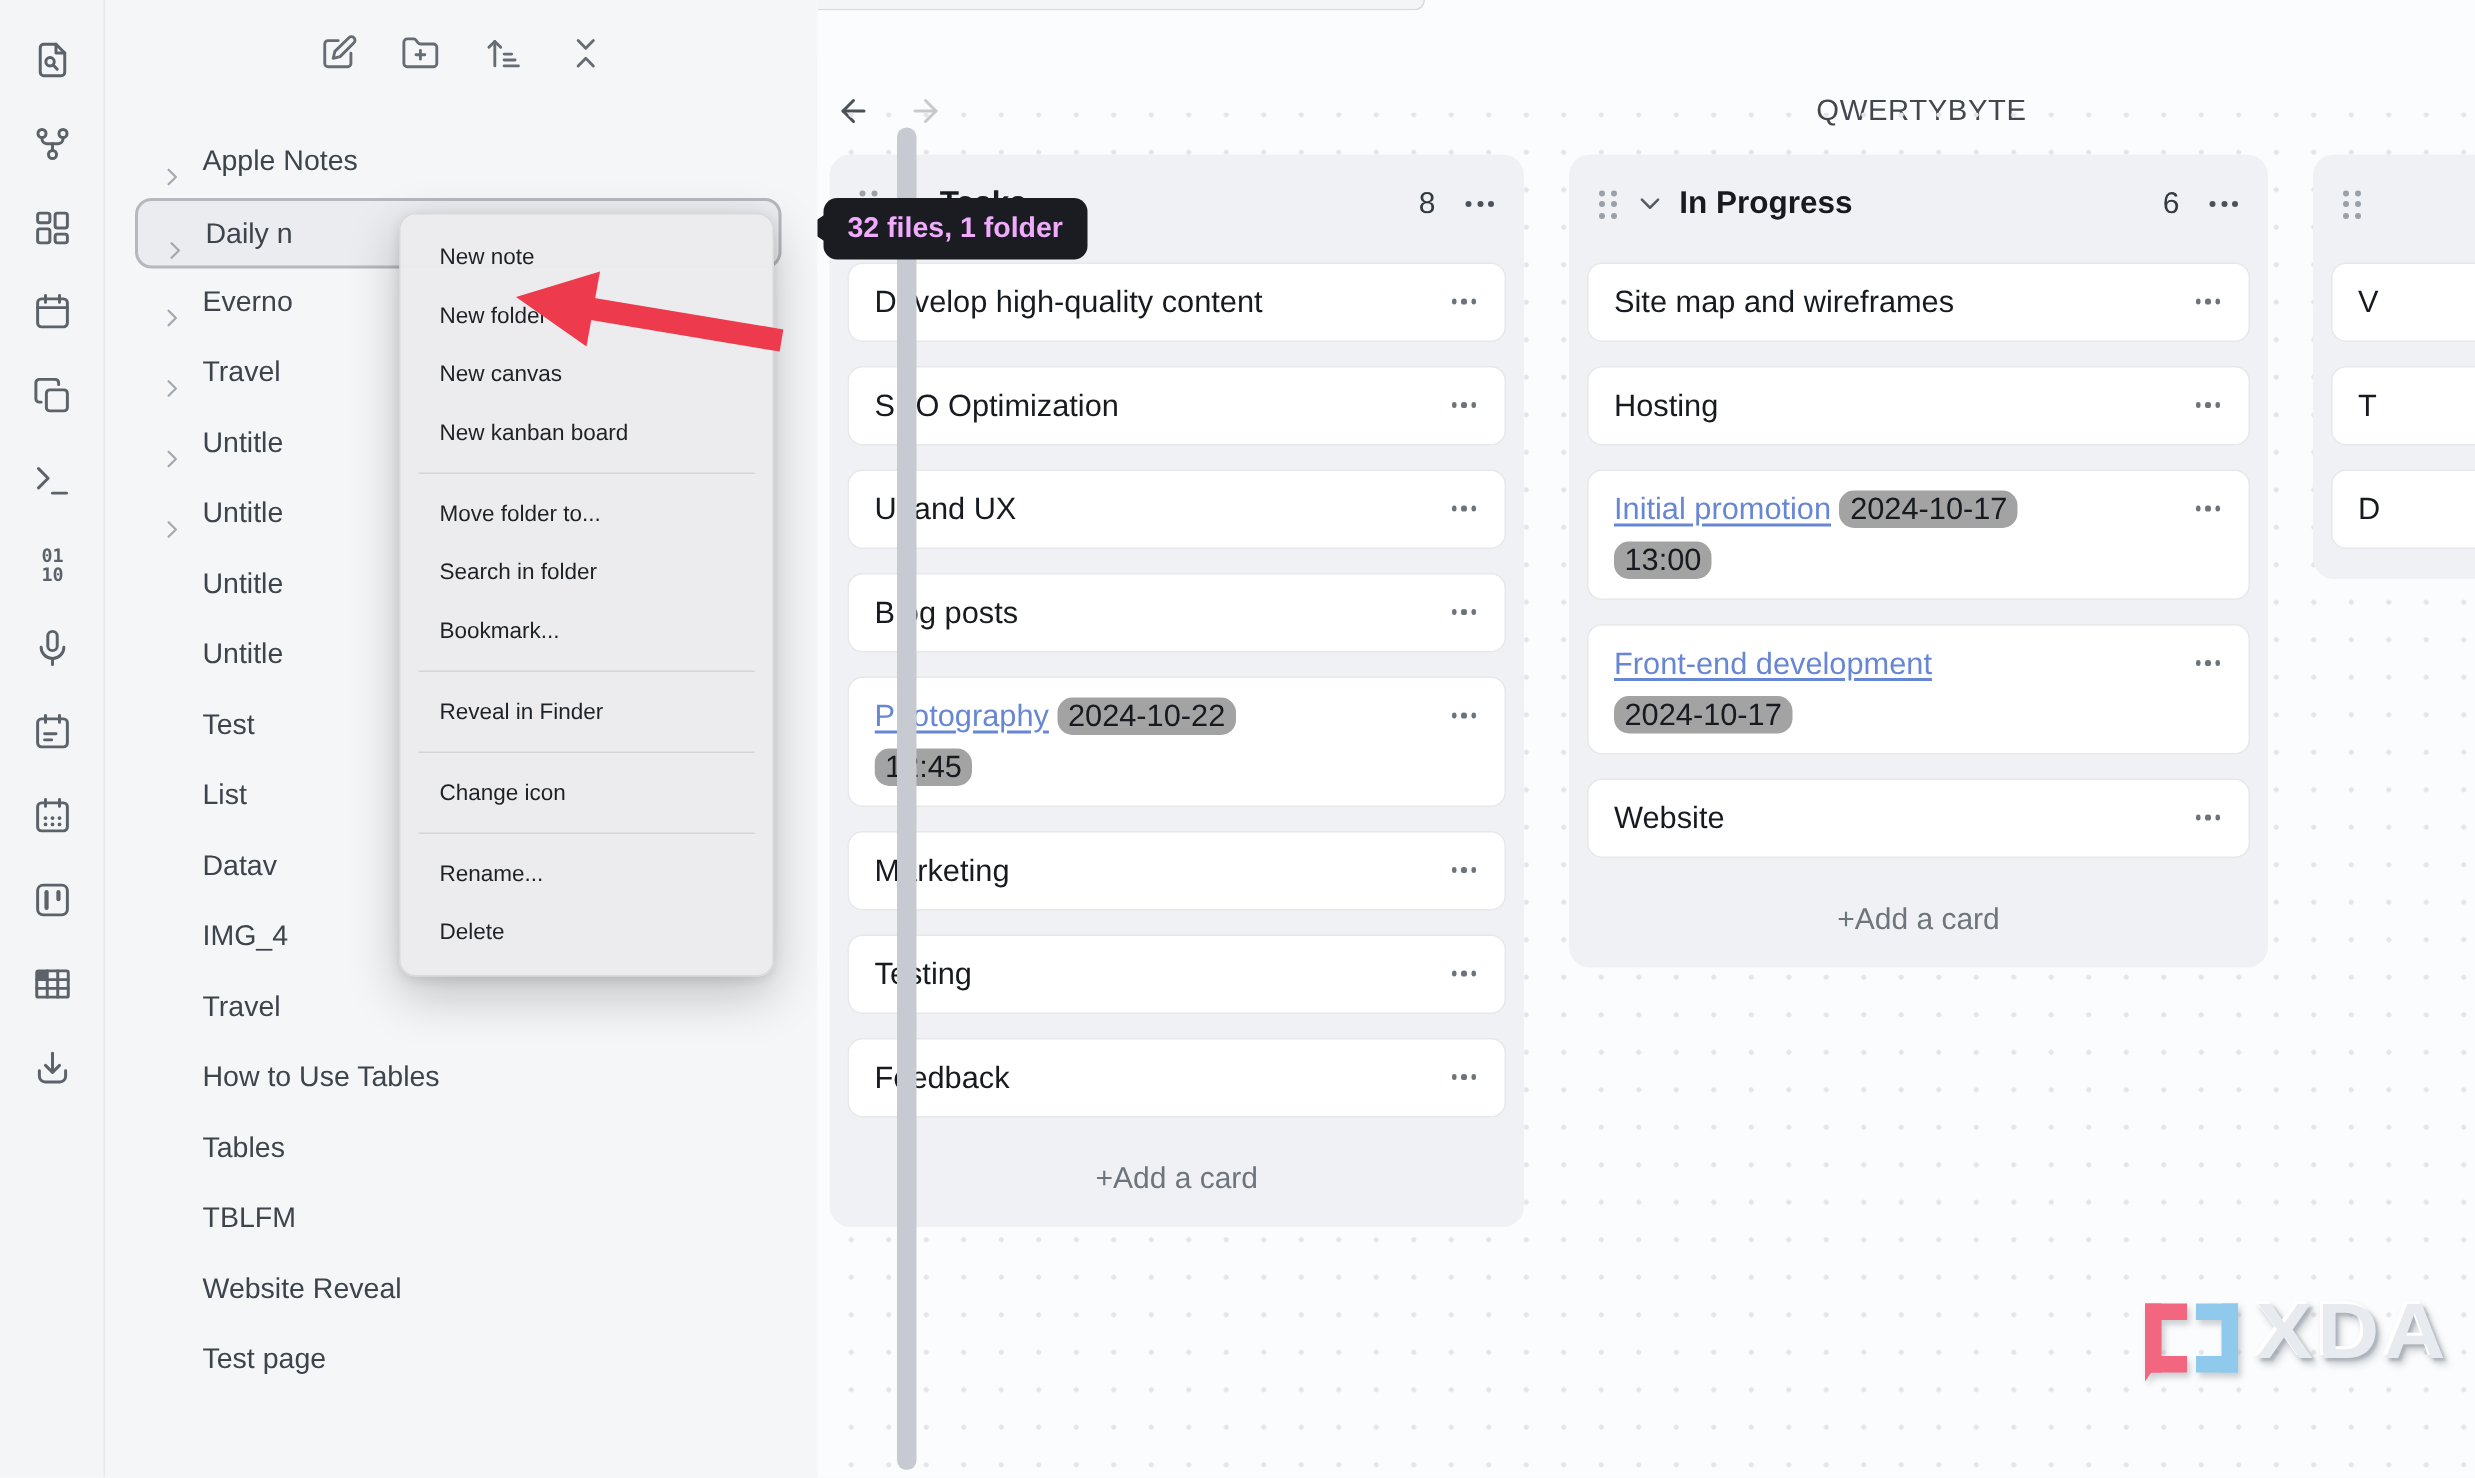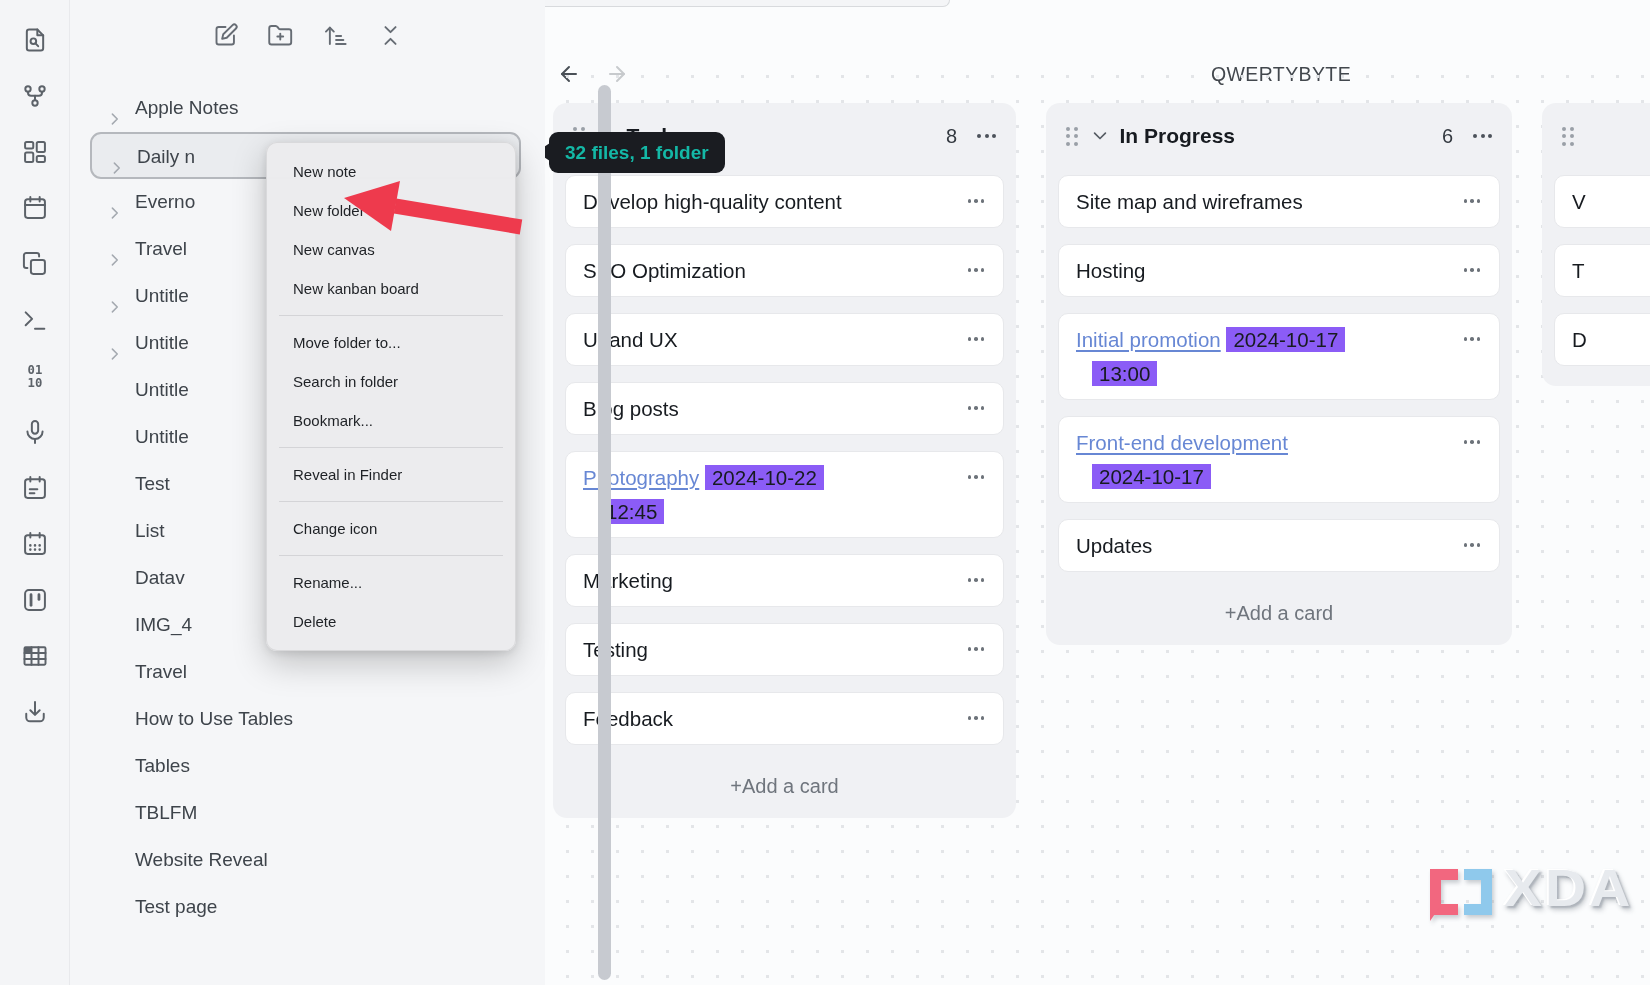--- a/index.html
+++ b/index.html
@@ -57,29 +57,29 @@
   .col-spacer { flex:1; }
   .col-count { font-size:20px; color:#343a41; margin-right:20px; }
   .ellipsis { display:flex; gap:3.5px; margin-right:4px; }
   .ellipsis i { width:4px; height:4px; border-radius:50%; background:#4c525a; }
   .card { background:#ffffff; border:1px solid #e7e8eb; border-radius:10px;
     padding:11px 17px; margin-bottom:16px; font-size:20.5px; color:#171b20; }
   .card:last-of-type { margin-bottom:0; }
   .card-row { display:flex; align-items:flex-start; }
   .card-body { flex:1; min-width:0; }
   .card-line { line-height:29px; white-space:nowrap; overflow:hidden; }
-  .card-line + .card-line { margin-top:5px;margin-left:16px; }
+  .card-line + .card-line { margin-top:5px; }
   .card-link { color:#6787d4; text-decoration:underline; text-underline-offset:3px; }
-  .chip { background:#8b5cf6; border-radius:0; padding:1px 7px; }
+  .chip { background:#a3a3a3; border-radius:10px; padding:1px 7px; }
   .card-dots { display:flex; gap:3px; margin:12px 2px 0 10px; flex:none; }
   .card-dots i { width:3.5px; height:3.5px; border-radius:50%; background:#6d737a; }
   .add-card { text-align:center; margin-top:30px; font-size:20px; color:#6f757d; }
 
   
-  .tooltip { position:absolute; left:4px; top:57px; z-index:25; background:#1a1c21; color:#14b8a6;
+  .tooltip { position:absolute; left:4px; top:57px; z-index:25; background:#1a1c21; color:#f0abfc;
     height:41px; line-height:41px; padding:0 16px; border-radius:9px;
     font-size:19px; font-weight:700; white-space:nowrap; }
   .tooltip::before { content:""; position:absolute; left:-13px; top:11px;
     border:9px solid transparent; border-right:14px solid #1a1c21; border-left:none; }
 
   
   .red-arrow { position:absolute; left:336px; top:178px; z-index:30; }
 
   
   .wm { position:absolute; left:885px; top:790px; display:flex; align-items:flex-end; z-index:2;
@@ -471,21 +471,21 @@
               <span class="card-dots">
                 <i></i>
                 <i></i>
                 <i></i>
               </span>
             </div>
           </div>
           <div class="card">
             <div class="card-row">
               <div class="card-body">
-                <div class="card-line"><span>Updates</span></div>
+                <div class="card-line"><span>Website</span></div>
               </div>
               <span class="card-dots">
                 <i></i>
                 <i></i>
                 <i></i>
               </span>
             </div>
           </div>
           <div class="add-card">+Add a card</div>
         </div>

